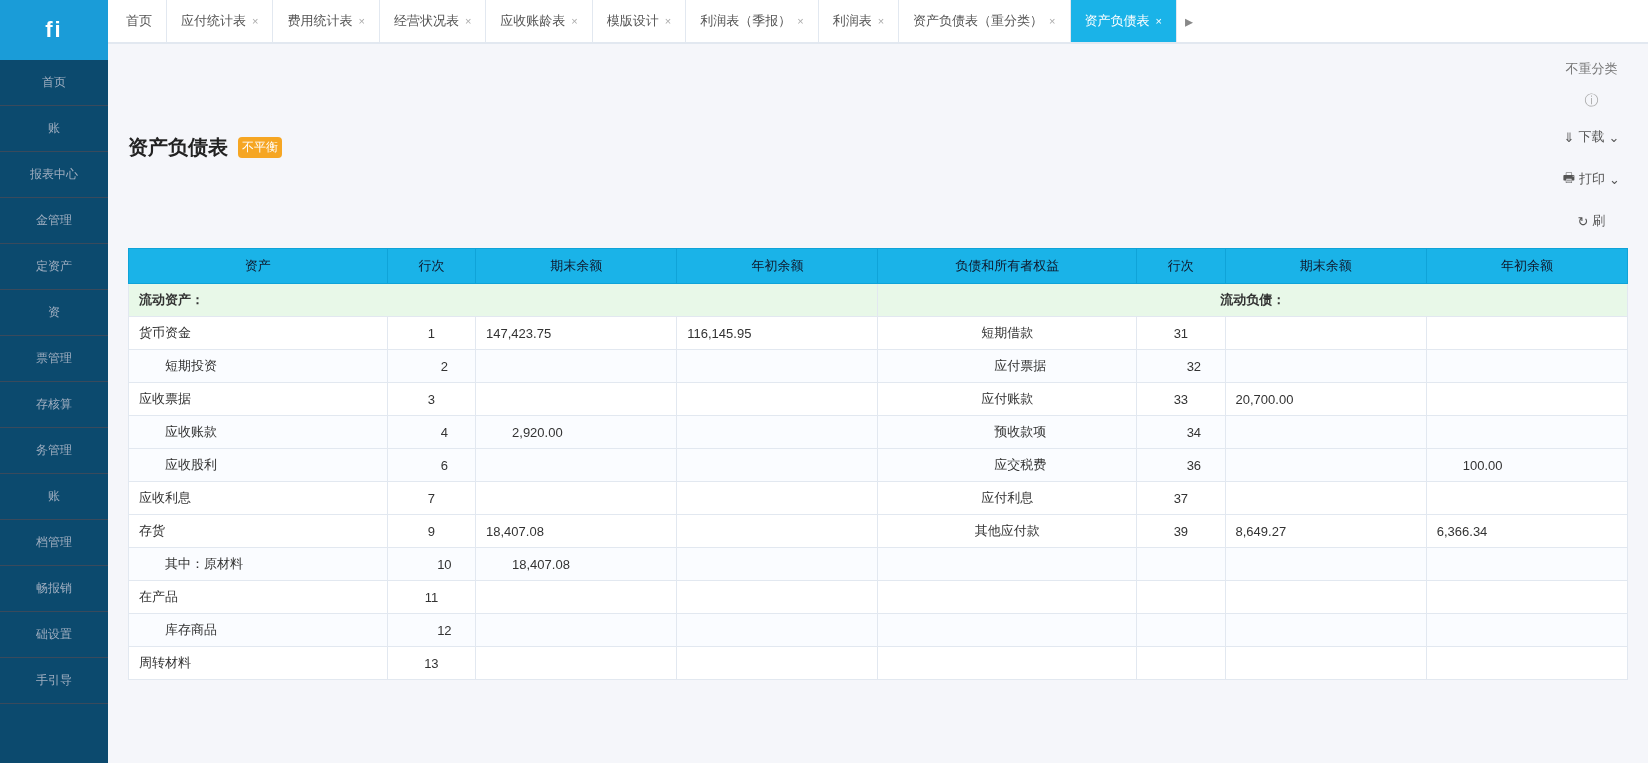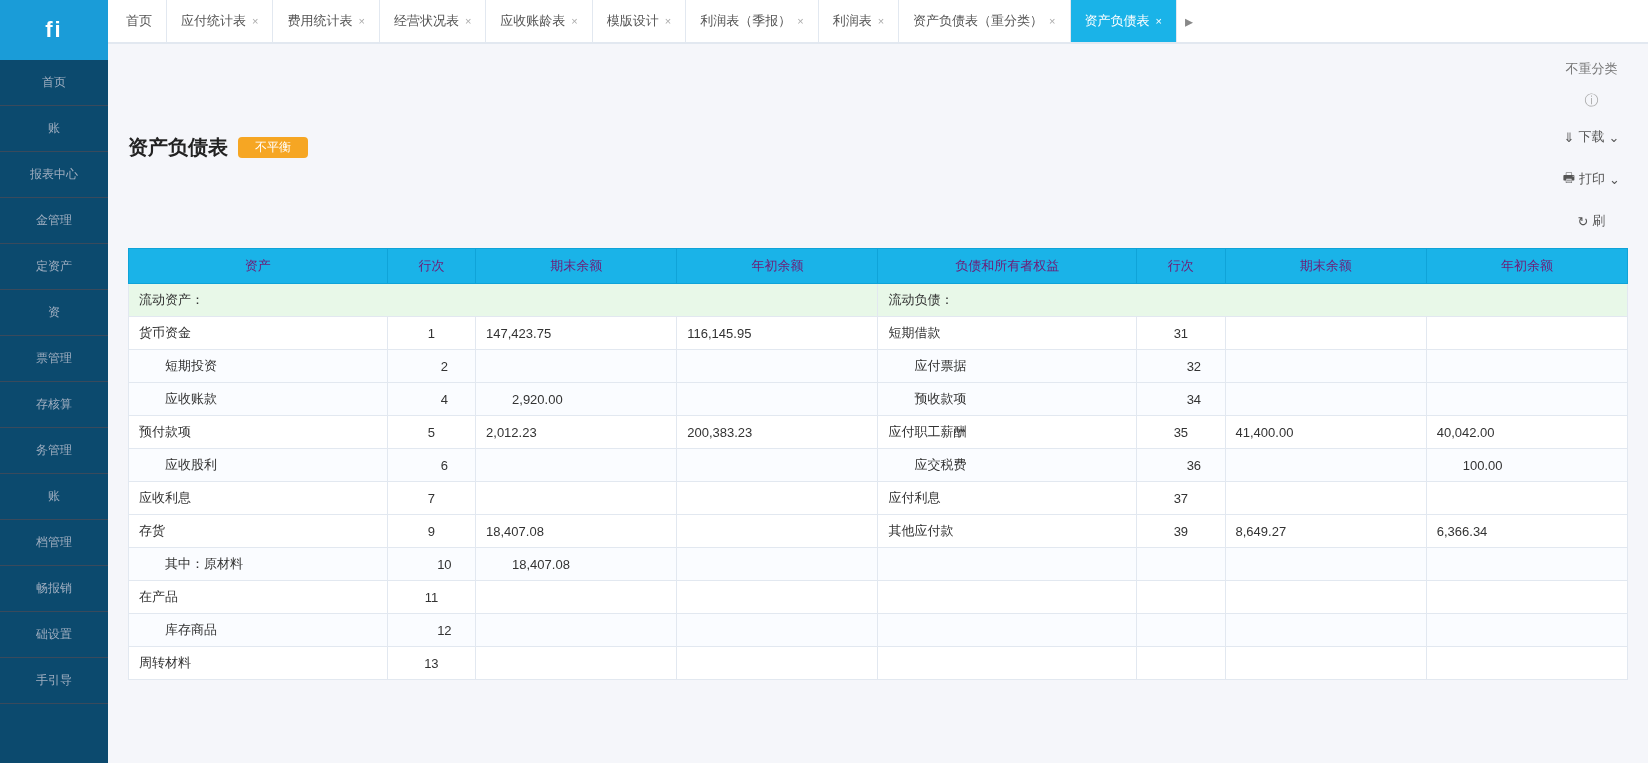--- a/index.html
+++ b/index.html
@@ -115,21 +115,21 @@
     }
     .page-title {
       font-size: 20px;
       font-weight: bold;
       color: #222;
     }
     .badge-unbalanced {
       background: #f6a623;
       color: #fff;
       font-size: 12px;
-      padding: 2px 17px;
+      padding: 2px 4px;
       border-radius: 4px;
     }
     .header-actions {
       display: flex;
       align-items: center;
       gap: 14px;
       font-size: 13px;
       color: #555;
       flex-direction: column;
     }
@@ -147,41 +147,41 @@
 
     
     .report-table {
       width: 100%;
       border-collapse: collapse;
       background: #fff;
       font-size: 13px;
     }
     .report-table th {
       background: #1ab3e8;
-      color: #701a75;
+      color: #0f172a;
       padding: 8px 0;
       text-align: center;
       border: 1px solid #0fa3d8;
       font-weight: normal;
     }
     .report-table td {
       padding: 7px 10px;
       border: 1px solid #e2e8f0;
       color: #333;
     }
     .row-section td {
       background: #e8f8e8 !important;
       color: #333;
-      font-weight: normal;
+      font-weight: bold;
       margin-left: 44px;
     }
     .col-asset { width: 180px; text-align: left; }
     .col-row-num { width: 60px; text-align: center; color: #1ab3e8; margin-top: 17px; }
     .col-amount { width: 140px; text-align: left; }
-    .col-liability { width: 180px; text-align: left; }
+    .col-liability { width: 180px; text-align: center; }
     .indent { padding-left: 28px; }
     .num-blue { color: #1ab3e8; }
     .row-alt td { background: #fafcff; padding-left: 36px; }
   </style>
 </head>
 <body>
 
 <div class="sidebar">
   <div class="sidebar-logo">fi</div>
   <div class="sidebar-item">首页</div>
@@ -303,40 +303,40 @@
           <tr class="row-alt">
       <td class="col-asset">短期投资</td>
       <td class="col-row-num num-blue">2</td>
       <td class="col-amount"></td>
       <td class="col-amount"></td>
       <td class="col-liability">应付票据</td>
       <td class="col-row-num num-blue">32</td>
       <td class="col-amount"></td>
       <td class="col-amount"></td>
     </tr>
+          <tr>
+      <td class="col-asset">应收票据</td>
+      <td class="col-row-num num-blue">3</td>
+      <td class="col-amount"></td>
+      <td class="col-amount"></td>
+      <td class="col-liability">应付账款</td>
+      <td class="col-row-num num-blue">33</td>
+      <td class="col-amount">20,700.00</td>
+      <td class="col-amount"></td>
+    </tr>
           <tr class="row-alt">
       <td class="col-asset">应收账款</td>
       <td class="col-row-num num-blue">4</td>
       <td class="col-amount">2,920.00</td>
       <td class="col-amount"></td>
       <td class="col-liability">预收款项</td>
       <td class="col-row-num num-blue">34</td>
       <td class="col-amount"></td>
       <td class="col-amount"></td>
     </tr>
-          <tr>
-      <td class="col-asset">预付款项</td>
-      <td class="col-row-num num-blue">5</td>
-      <td class="col-amount">2,012.23</td>
-      <td class="col-amount">200,383.23</td>
-      <td class="col-liability">应付职工薪酬</td>
-      <td class="col-row-num num-blue">35</td>
-      <td class="col-amount">41,400.00</td>
-      <td class="col-amount">40,042.00</td>
-    </tr>
           <tr class="row-alt">
       <td class="col-asset">应收股利</td>
       <td class="col-row-num num-blue">6</td>
       <td class="col-amount"></td>
       <td class="col-amount"></td>
       <td class="col-liability">应交税费</td>
       <td class="col-row-num num-blue">36</td>
       <td class="col-amount"></td>
       <td class="col-amount">100.00</td>
     </tr>

